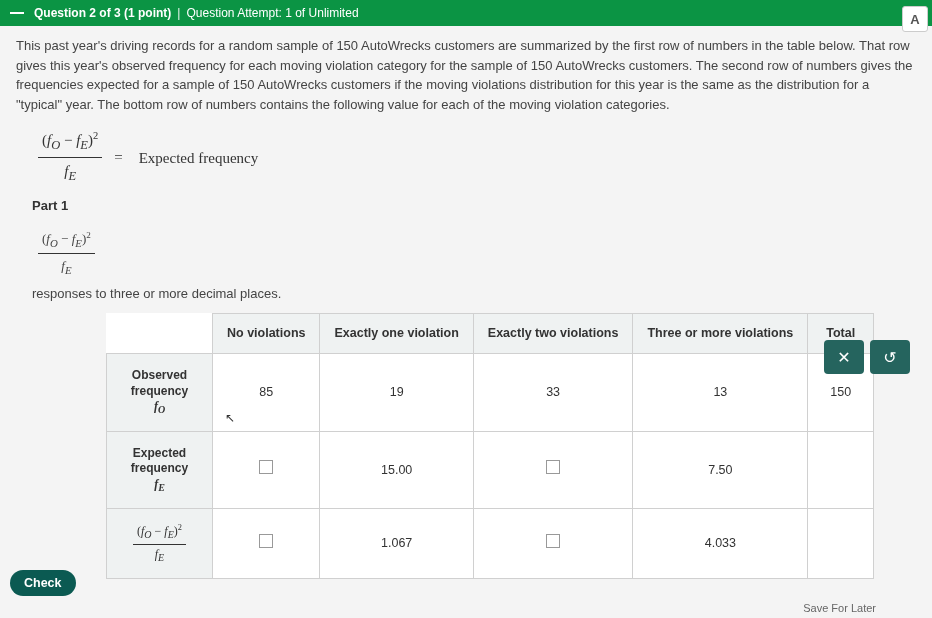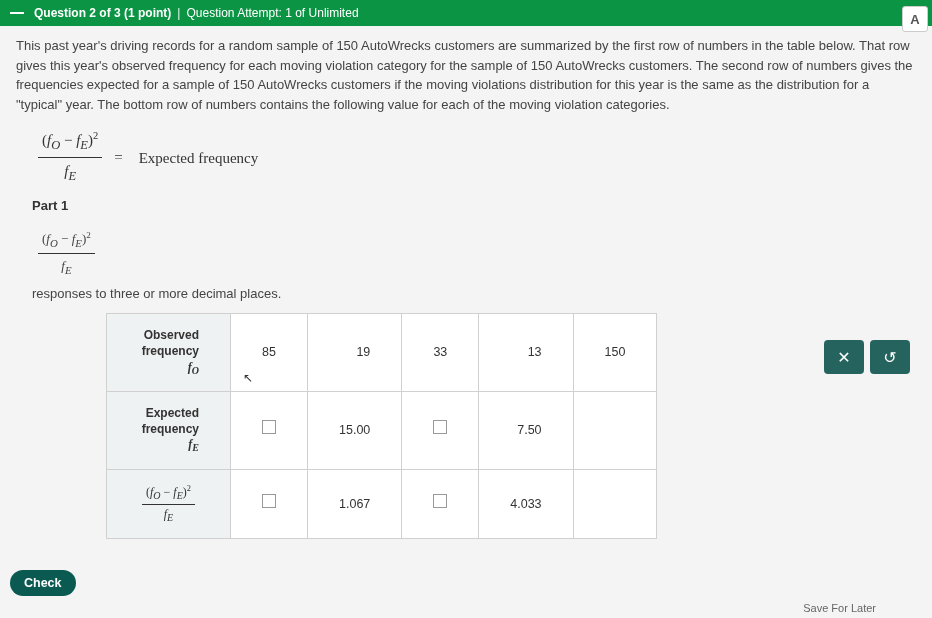--- a/index.html
+++ b/index.html
@@ -16,21 +16,21 @@
   .frac .num { border-bottom: 1px solid #333; padding: 0 4px 2px 4px; white-space: nowrap; }
   .frac .den { padding: 2px 4px 0 4px; white-space: nowrap; }
   .eq { margin: 0 8px; }
   .part-label { font-weight: bold; margin: 6px 0 14px 16px; color: #333; }
   .instruction { margin: 0 16px 10px 16px; color: #444; display: flex; flex-wrap: wrap; align-items: center; }
   .instruction .inline-frac { font-family: 'Times New Roman', serif; margin-left: 6px; }
   .table-wrap { margin: 6px 0 0 90px; }
   table { border-collapse: collapse; background: #fff; }
   th, td { border: 1px solid #d0d0d0; text-align: center; vertical-align: middle; font-size: 12.5px; color: #333; }
   th { background: #eff2f2; font-weight: bold; padding: 10px 14px; }
-  td { padding: 14px 31px; text-align: right; }
+  td { padding: 14px 22px; }
   .rowhead { background: #eff2f2; font-weight: bold; width: 100px; font-size: 12px; line-height: 1.3; }
   .rowhead .mini-frac { font-family: 'Times New Roman', serif; font-weight: normal; }
   .input-box { display:inline-block; width:14px; height:14px; border:1px solid #999; }
   .cursor-cell { position: relative; }
   .cursor-arrow { position: absolute; bottom: 4px; left: 12px; font-size: 12px; color:#333; }
   .side-buttons { position: absolute; right: 22px; top: 340px; display: flex; gap: 6px; }
   .sq-btn { width: 40px; height: 34px; background: #25645e; color: #fff; border-radius: 4px; display:flex; align-items:center; justify-content:center; font-size: 16px; }
   .check-btn { position: absolute; left: 10px; bottom: 22px; background: #0b5a52; color:#fff; padding:6px 14px; border-radius: 14px; font-size:12.5px; font-weight:bold; }
   .save-later { position: absolute; right: 56px; bottom: 4px; font-size: 11px; color: #666; }
   sup { font-size: .7em; }
@@ -67,20 +67,28 @@
     <span class="frac inline-frac">
       <span class="num">(<span class="f-italic">f<sub>O</sub></span> − <span class="f-italic">f<sub>E</sub></span>)<sup>2</sup></span>
       <span class="den f-italic">f<sub>E</sub></span>
     </span>
   </div>
   <div class="instruction" style="margin-top:-4px;">responses to three or more decimal places.</div>
 
   <div class="table-wrap">
     <table>
       <tbody>
+          <tr>
+        <th style="background:#fff;border:none;"></th>
+        <th>No violations</th>
+        <th>Exactly one violation</th>
+        <th>Exactly two violations</th>
+        <th>Three or more violations</th>
+        <th>Total</th>
+      </tr>
       <tr>
         <td class="rowhead">
           <span>Observed frequency</span><br>
           <span class="f-italic">f<sub>O</sub></span>
         </td>
         <td class="cursor-cell">
           <span>85</span>
           <span class="cursor-arrow">↖</span>
         </td>
         <td>19</td>

